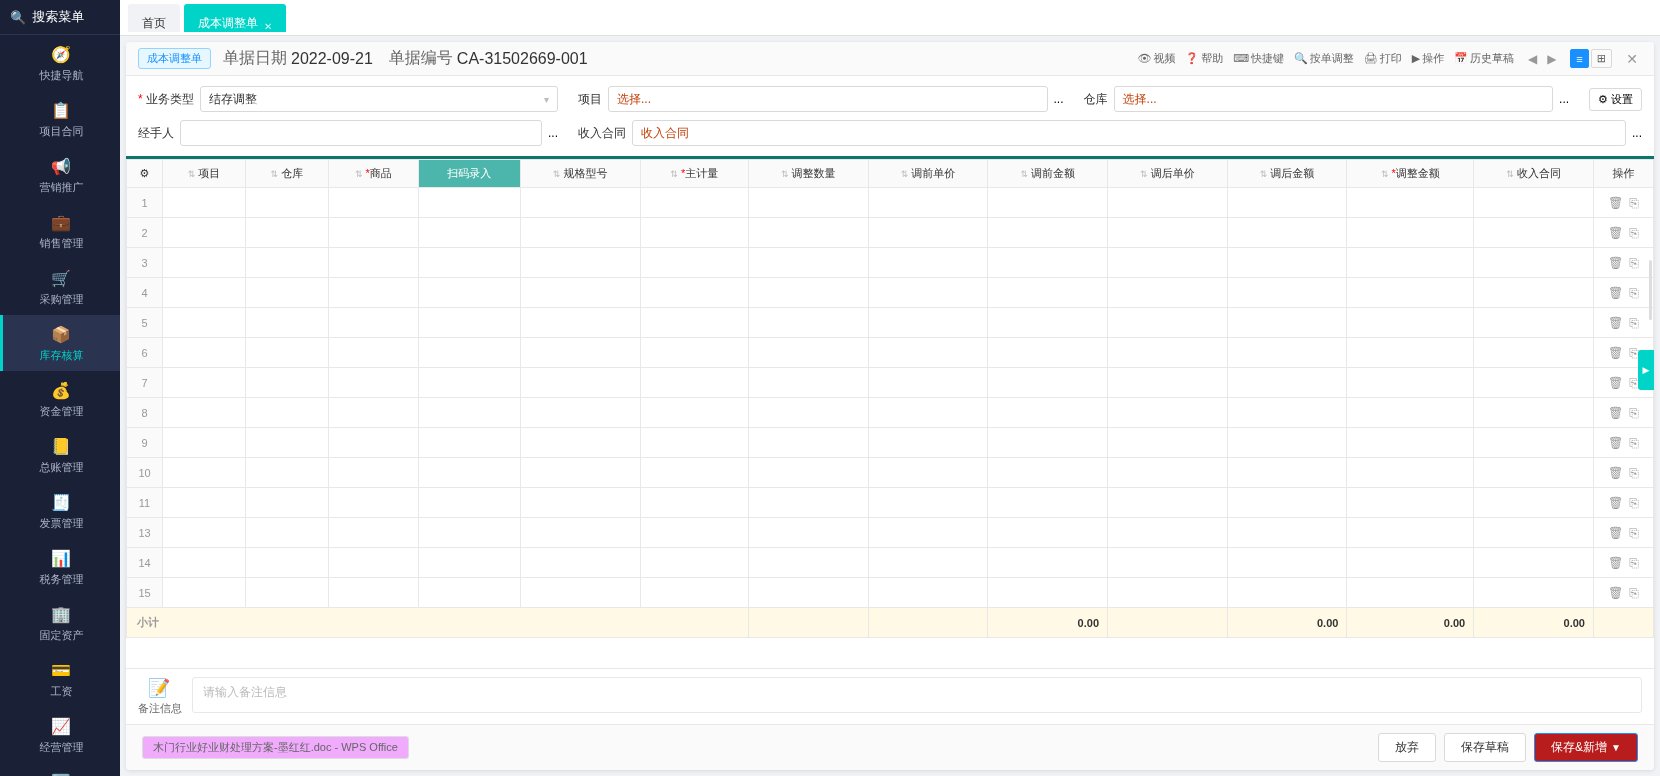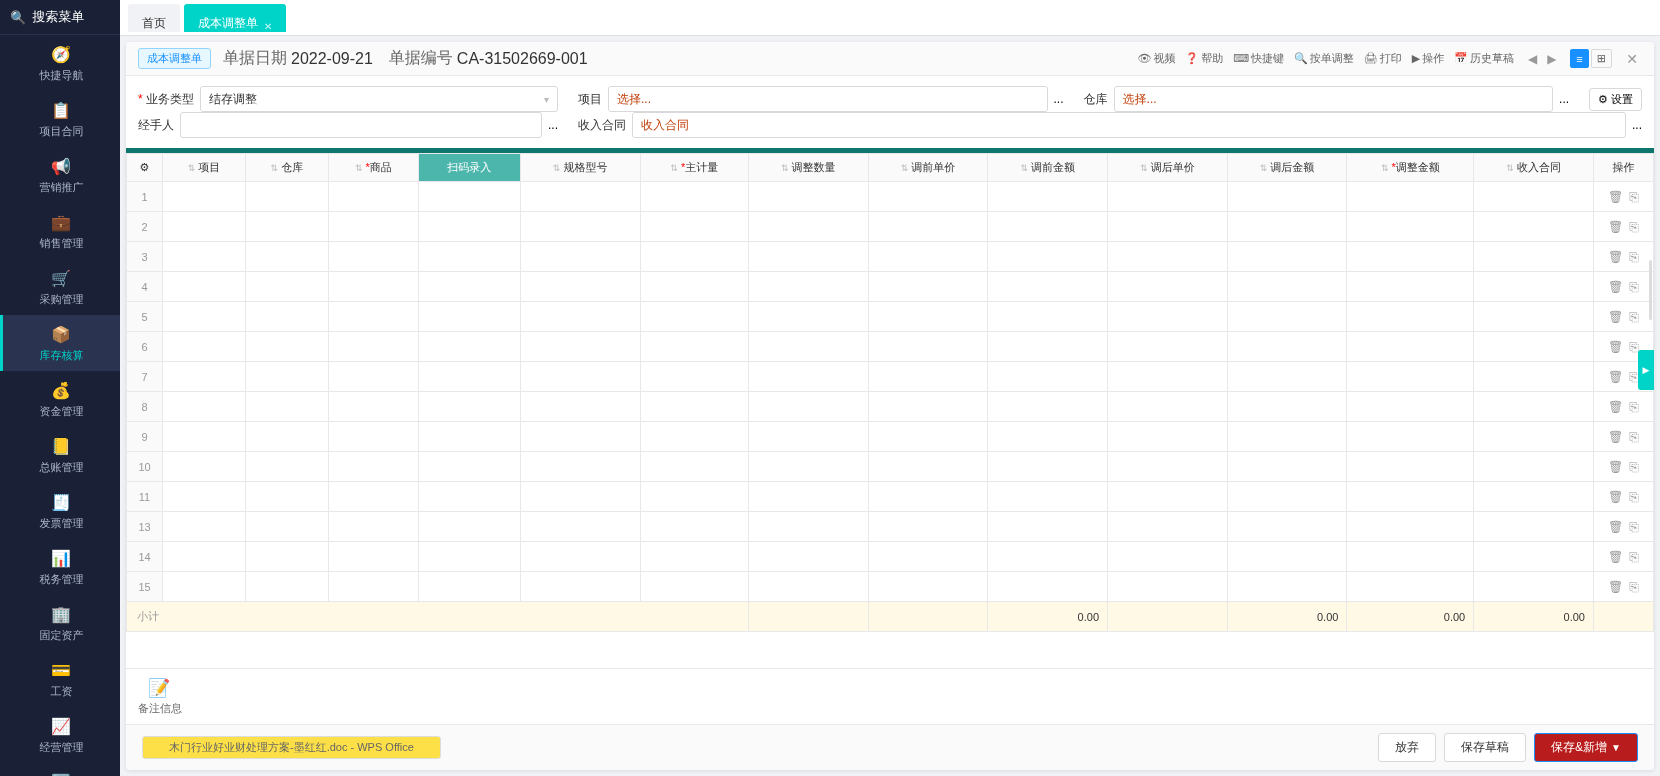--- a/index.html
+++ b/index.html
@@ -127,22 +127,22 @@
     .close-btn {
       width: 20px; height: 20px; display: flex; align-items: center; justify-content: center;
       cursor: pointer; color: #999; font-size: 14px;
     }
 
     
     .form-area {
       padding: 10px 12px;
       display: flex;
       flex-direction: column;
-      gap: 0;
-      border-bottom: 5px solid #0f766e;
+      gap: 8px;
+      border-bottom: 3px solid #0f766e;
       flex-shrink: 0;
     }
     .form-row {
       display: flex;
       align-items: center;
       gap: 20px;
     }
     .form-field {
       display: flex;
       align-items: center;
@@ -211,21 +211,21 @@
       height: 30px;
     }
     .data-table td.row-num {
       text-align: center;
       color: #999;
       background: #fafafa;
       width: 36px;
     }
     .data-table tr.subtotal td {
       background: #fff9e6;
-      font-weight: normal;
+      font-weight: bold;
     }
     .data-table td.subtotal-label { color: #999; padding-left: 10px; }
     .data-table td.subtotal-value { text-align: right; color: #333; }
     .gear-col { width: 36px; text-align: center; background: #fafafa; }
     .action-col { width: 60px; text-align: center; }
     .action-icons { display: flex; gap: 6px; justify-content: center; }
     .action-icons span { cursor: pointer; color: #999; font-size: 12px; }
 
     
     .footer-area {
@@ -260,21 +260,21 @@
     
     .bottom-bar {
       display: flex;
       align-items: center;
       justify-content: space-between;
       padding: 8px 16px;
       background: #fafafa;
       border-top: 1px solid #e8e8e8;
       flex-shrink: 0;
     }
-    .taskbar-text { font-size: 11px; color: #666; background: #fde047; border: 1px solid #ddd; padding: 3px 26px; border-radius: 3px; }
+    .taskbar-text { font-size: 11px; color: #666; background: #f0abfc; border: 1px solid #ddd; padding: 3px 10px; border-radius: 3px; }
     .bottom-btns { display: flex; gap: 8px; }
     .btn { padding: 5px 16px; border-radius: 3px; border: 1px solid #d9d9d9; cursor: pointer; font-size: 12px; }
     .btn-default { background: white; color: #333; }
     .btn-secondary { background: white; color: #333; border-color: #d9d9d9; }
     .btn-primary { background: #b91c1c; color: white; border-color: #1890ff; display: flex; align-items: center; gap: 4px; }
     .btn-primary .dropdown-arrow { font-size: 10px; }
 
     
     .nav-arrows {
       display: flex;
@@ -797,20 +797,23 @@
 </tr>
           </tbody>
       </table>
     </div>
 
     <div class="footer-area">
       <div class="footer-icon-box">
         <span class="icon">📝</span>
         <span>备注信息</span>
       </div>
+      <div class="footer-notes">
+        <span>请输入备注信息</span>
+      </div>
     </div>
 
     <div class="bottom-bar">
       <span class="taskbar-text">木门行业好业财处理方案-墨红红.doc - WPS Office</span>
       <div class="bottom-btns">
         <button class="btn btn-default">放弃</button>
         <button class="btn btn-secondary">保存草稿</button>
         <button class="btn btn-primary">
           <span>保存&amp;新增</span>
           <span class="dropdown-arrow">▼</span>

